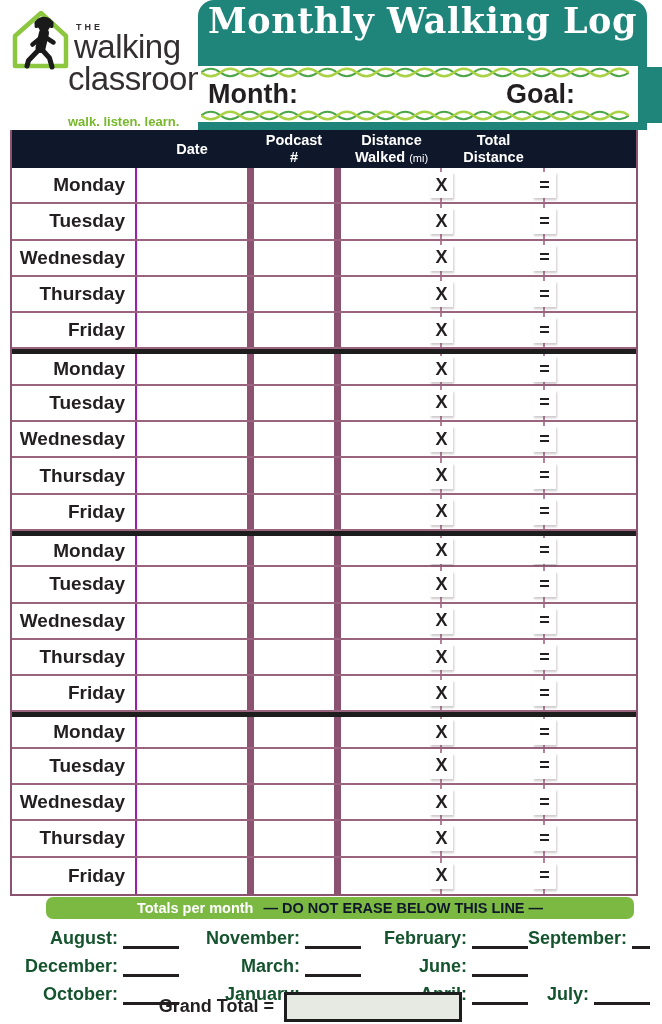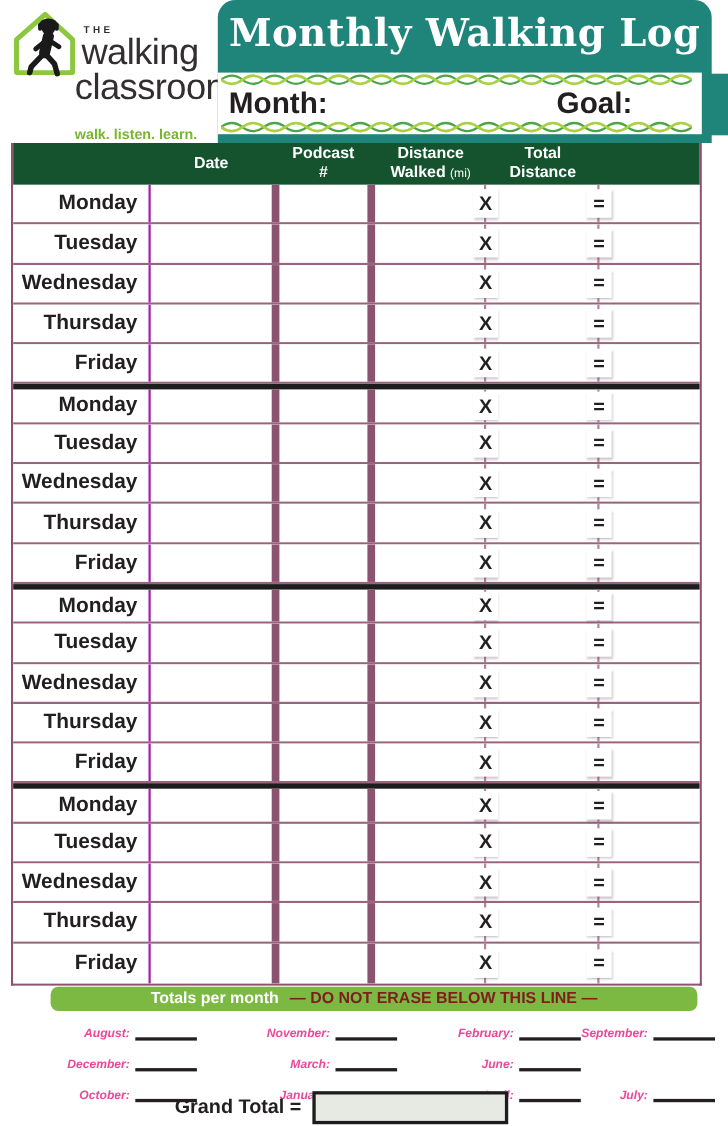--- a/index.html
+++ b/index.html
@@ -12,65 +12,65 @@
   .logo-text{margin-left:-6px;margin-top:18px;}
   .logo-the{font-size:9px;font-weight:bold;letter-spacing:3px;color:#332f30;margin-left:8px;}
   .logo-l1{font-size:33px;color:#332f30;line-height:.92;margin-left:6px;letter-spacing:-.5px;}
   .logo-l2{font-size:33px;color:#332f30;line-height:1.0;letter-spacing:-.5px;}
   .logo-tag{font-size:13px;font-weight:bold;color:#76b82a;margin-top:19px;text-align:left;}
 
   
   .teal{position:absolute;left:198px;top:0;width:449px;height:130px;background:#1f857b;
         border-radius:16px 16px 0 0;}
   .teal-bleed{position:absolute;left:645px;top:67px;width:17px;height:56px;background:#1f857b;}
-  .main-title{margin-top:10px;text-align:center;color:#ffffff;
+  .main-title{text-align:center;color:#ffffff;
         font-family:"DejaVu Serif",serif;font-weight:bold;font-size:35px;letter-spacing:.5px;}
   .mg-box{position:absolute;left:0;top:66px;width:440px;height:56px;background:#ffffff;}
   .wave{position:absolute;left:3px;width:428px;height:11px;}
   .wave-top{top:1px;}
   .wave-bottom{bottom:1px;}
   .mg-row{position:absolute;left:0;top:0;width:100%;height:100%;display:flex;align-items:center;}
   .mg-label{font-size:27px;font-weight:bold;color:#231f20;}
   .mg-label.month{margin-left:10px;}
   .mg-label.goal{margin-left:138px;}
   .mg-input{flex:0 0 70px;height:30px;}
 
   
   .logtable{position:absolute;left:10px;top:130px;width:628px;
         border-left:2px solid #8b5370;border-right:2px solid #8b5370;border-bottom:2px solid #8b5370;
         box-sizing:border-box;}
   .grid{display:grid;grid-template-columns:125px 110px 7px 80px 7px 101px 103px 91px;}
-  .thead{height:38px;background:#14532d;color:#fff;font-weight:bold;font-size:14.5px;
+  .thead{height:38px;background:#0f172a;color:#fff;font-weight:bold;font-size:14.5px;
         line-height:1.15;text-align:center;}
   .thead .hc{display:flex;flex-direction:column;justify-content:center;height:100%;}
   .hc .unit{font-weight:normal;font-size:11px;}
   .row{height:36.3px;background:#fff;box-sizing:border-box;border-bottom:2px solid #9a647f;position:relative;}
   .row.week-start{border-top:5px solid #1d1d1d;}
   .row.last{border-bottom:none;}
   .cell{position:relative;box-sizing:border-box;}
   .cell.day{display:flex;align-items:center;justify-content:flex-end;padding-right:10px;
         font-weight:bold;font-size:19px;color:#231f20;border-right:2px solid #a21caf;}
   .vbar{background:#8b5370;}
   .cell.distance,.cell.walkers{border-right:2px dashed #b5829c;}
   .sym{position:absolute;right:-13px;top:50%;transform:translateY(-50%);z-index:3;
         width:23px;height:26px;display:flex;align-items:center;justify-content:center;
         background:#ffffff;box-shadow:1px 2px 2px rgba(60,40,50,.25);
         font-weight:bold;font-size:18px;color:#231f20;}
 
   
   .totals-banner{position:absolute;left:46px;top:897px;width:588px;height:22px;background:#7cb942;
         border-radius:7px;text-align:center;line-height:23px;font-size:14.5px;font-weight:bold;}
   .tb-white{color:#ffffff;}
-  .tb-purple{color:#7f1d1d;margin-left:6px;}
+  .tb-purple{color:#0f172a;margin-left:6px;}
 
   
   .months{position:absolute;left:12px;top:924px;width:638px;}
   .m-row{display:grid;grid-template-columns:167px 182px 167px 122px;height:28px;align-items:center;}
   .m-cell{display:flex;justify-content:flex-end;align-items:flex-end;}
-  .m-label{font-weight:bold;font-size:11px;color:#ec4899;font-style:italic;}
+  .m-label{font-weight:bold;font-size:18px;color:#14532d;}
   .m-line{width:56px;height:13px;border-bottom:3px solid #231f20;margin-left:5px;}
 
   .grand{position:absolute;left:12px;top:992px;width:638px;height:30px;}
   .g-label{position:absolute;left:0;top:4px;width:262px;text-align:right;
         font-weight:bold;font-size:18px;color:#231f20;}
   .g-box{position:absolute;left:272px;top:0;width:172px;height:24px;background:#e7e9e3;
         border:3px solid #1d1d1d;}
 </style>
 </head>
 <body>

